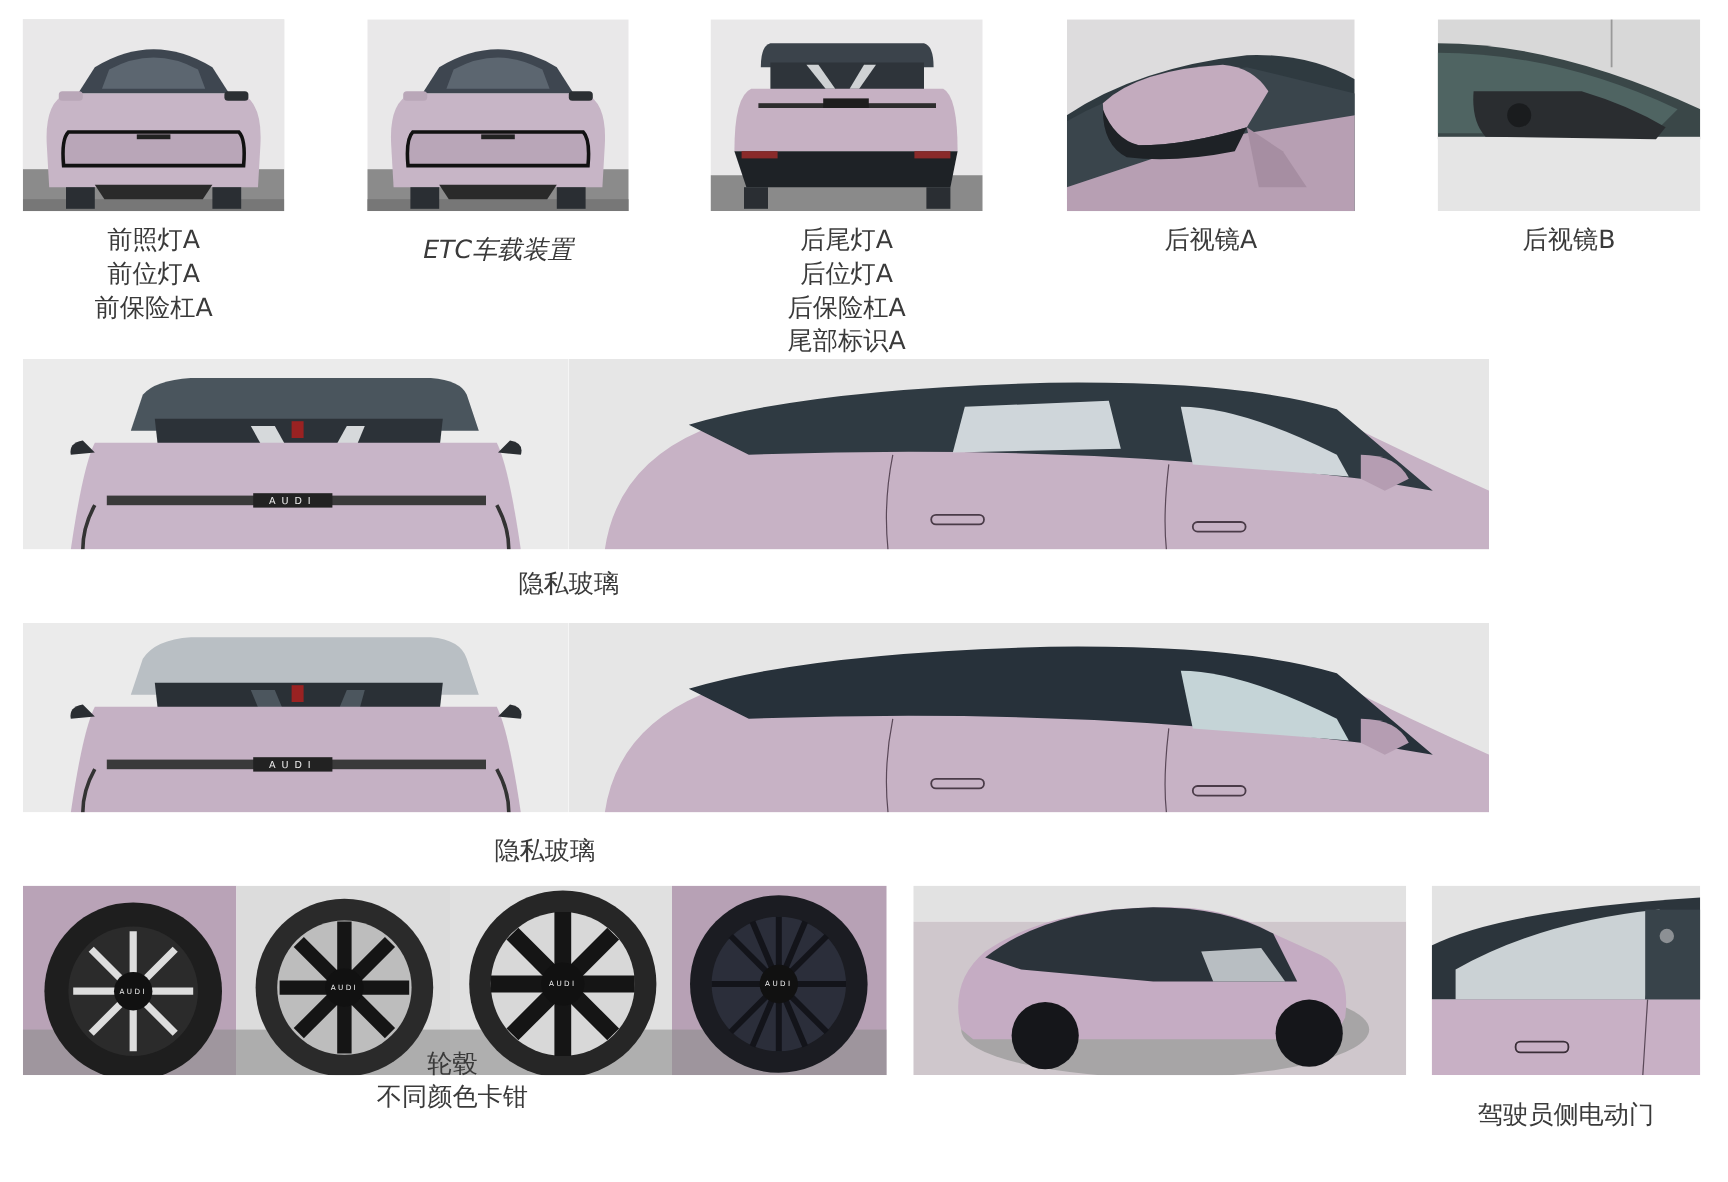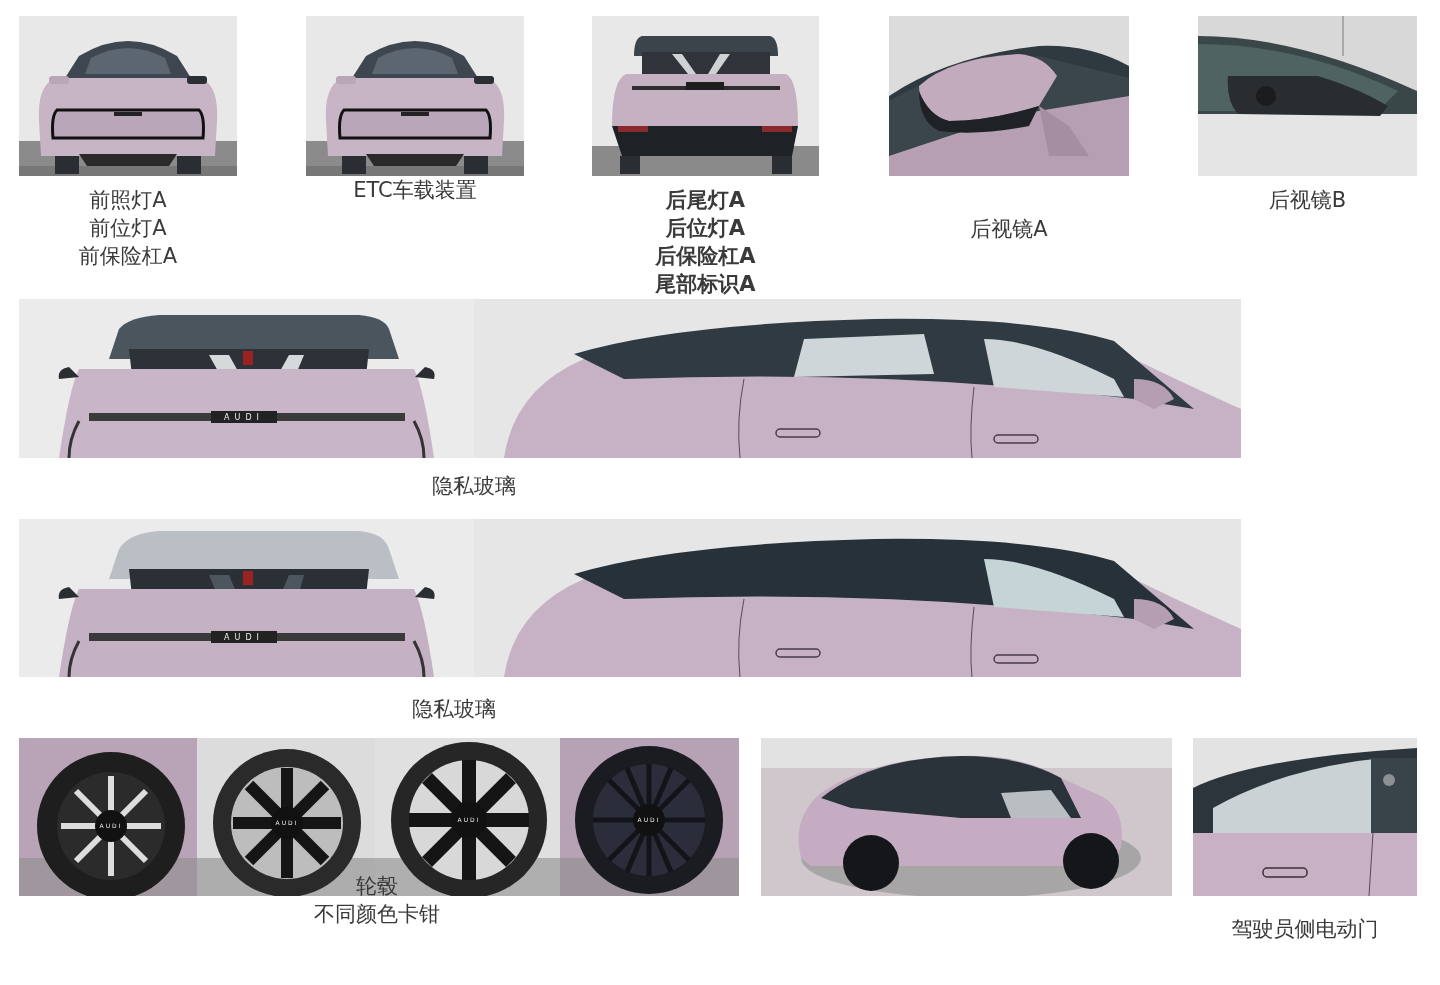--- a/index.html
+++ b/index.html
@@ -43,57 +43,57 @@
     <path d="M36 62 L182 62 Q200 70 198 105 L196 140 L22 140 L20 105 Q18 70 36 62Z" fill="#c7b5c6"></path>
     <rect x="30" y="60" width="20" height="8" rx="3" fill="#b9a7b8"></rect>
     <rect x="168" y="60" width="20" height="8" rx="3" fill="#2b2f33"></rect>
     <path d="M38 94 L180 94 Q186 100 184 122 L34 122 Q32 100 38 94Z" fill="#b9a6b8" stroke="#111" stroke-width="3"></path>
     <rect x="95" y="96" width="28" height="4" fill="#222"></rect>
     <path d="M60 138 L158 138 L150 150 L68 150Z" fill="#2a2a2a"></path>
     <rect x="36" y="140" width="24" height="18" fill="#2a2e33"></rect>
     <rect x="158" y="140" width="24" height="18" fill="#2a2e33"></rect>
   </svg>
 </div>
-<div class="cap" style="left:306px;top:176px;width:218px;">ETC车载装置</div>
+<div class="cap" style="left:306px;top:194px;width:218px;font-style:italic;">ETC车载装置</div>
 
 <div class="ph" style="left:592px;top:16px;width:227px;height:160px;">
   <svg viewBox="0 0 227 160" preserveAspectRatio="none">
     <rect width="227" height="130" fill="#e9e8e9"></rect>
     <rect y="130" width="227" height="30" fill="#8a8a8a"></rect>
     <path d="M50 20 L178 20 Q186 22 186 40 L42 40 Q42 22 50 20Z" fill="#3b434b"></path>
     <path d="M50 36 L178 36 L178 60 L50 60Z" fill="#2e343a"></path>
     <path d="M80 38 L96 58 L104 58 L90 38Z" fill="#cfd2d4"></path>
     <path d="M128 38 L116 58 L124 58 L138 38Z" fill="#cfd2d4"></path>
     <path d="M34 58 L194 58 Q206 64 206 110 L20 110 Q20 64 34 58Z" fill="#c6b1c3"></path>
     <rect x="40" y="70" width="148" height="4" fill="#2d2d2d"></rect>
     <rect x="94" y="66" width="38" height="8" fill="#1e1e1e"></rect>
     <path d="M20 110 L206 110 L200 140 L30 140Z" fill="#1e2226"></path>
     <rect x="26" y="110" width="30" height="6" fill="#8a2a2a"></rect>
     <rect x="170" y="110" width="30" height="6" fill="#8a2a2a"></rect>
     <rect x="28" y="140" width="20" height="18" fill="#2a2e33"></rect>
     <rect x="180" y="140" width="20" height="18" fill="#2a2e33"></rect>
   </svg>
 </div>
-<div class="cap" style="left:592px;top:186px;width:227px;font-weight:bold;">后尾灯A
+<div class="cap" style="left:592px;top:186px;width:227px;">后尾灯A
 后位灯A
 后保险杠A
 尾部标识A</div>
 
 <div class="ph" style="left:889px;top:16px;width:240px;height:160px;">
   <svg viewBox="0 0 240 160" preserveAspectRatio="none">
     <rect width="240" height="160" fill="#dddcdd"></rect>
     <path d="M0 80 Q60 40 150 30 Q200 28 240 50 L240 160 L0 160Z" fill="#2f3a40"></path>
     <path d="M0 85 Q60 50 150 40 L240 62 L240 80 L0 150Z" fill="#3a454c"></path>
     <path d="M0 140 L120 100 L240 80 L240 160 L0 160Z" fill="#b79fb3"></path>
     <path d="M30 70 Q60 42 130 38 Q155 40 168 60 L150 90 Q100 105 60 105 Q30 100 30 70Z" fill="#c3abbe"></path>
     <path d="M30 75 Q40 100 60 105 Q100 105 150 90 L140 110 Q90 120 50 115 Q30 105 30 75Z" fill="#1e2226"></path>
     <path d="M150 90 L180 110 L200 140 L160 140Z" fill="#a68ea2"></path>
   </svg>
 </div>
-<div class="cap" style="left:889px;top:186px;width:240px;margin-top:29px;">后视镜A</div>
+<div class="cap" style="left:889px;top:186px;width:240px;">后视镜A</div>
 
 <div class="ph" style="left:1198px;top:16px;width:219px;height:160px;">
   <svg viewBox="0 0 219 160" preserveAspectRatio="none">
     <rect width="219" height="160" fill="#d8d8d8"></rect>
     <path d="M0 20 Q100 20 219 75 L219 100 L0 100Z" fill="#3a4748"></path>
     <path d="M0 28 Q100 28 200 75 L180 95 L0 95Z" fill="#4f6462"></path>
     <rect x="0" y="98" width="219" height="62" fill="#e5e5e5"></rect>
     <path d="M30 60 L120 60 Q160 72 190 90 L182 100 L40 98 Q28 85 30 60Z" fill="#2a2d30"></path>
     <circle cx="68" cy="80" r="10" fill="#1a1c1e"></circle>
     <line x1="145" y1="0" x2="145" y2="40" stroke="#999" stroke-width="1.5"></line>

